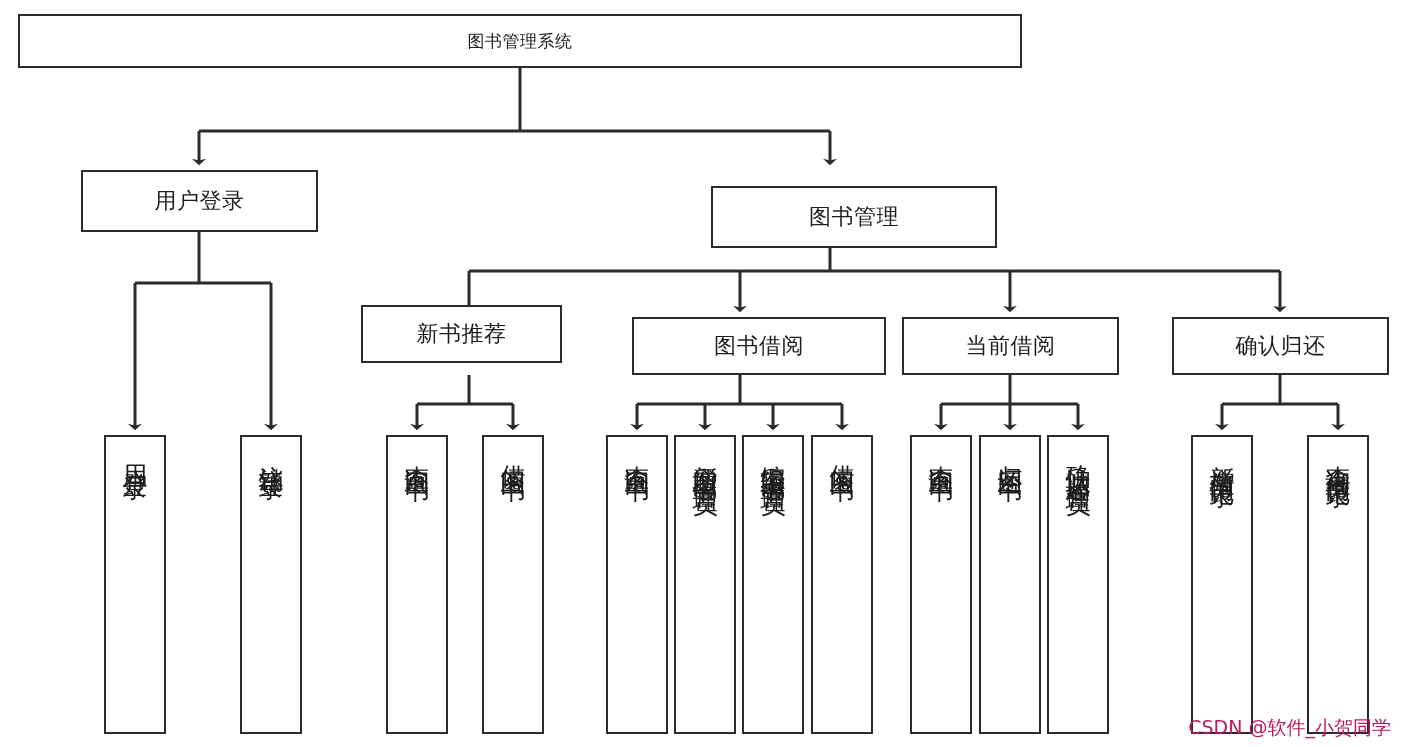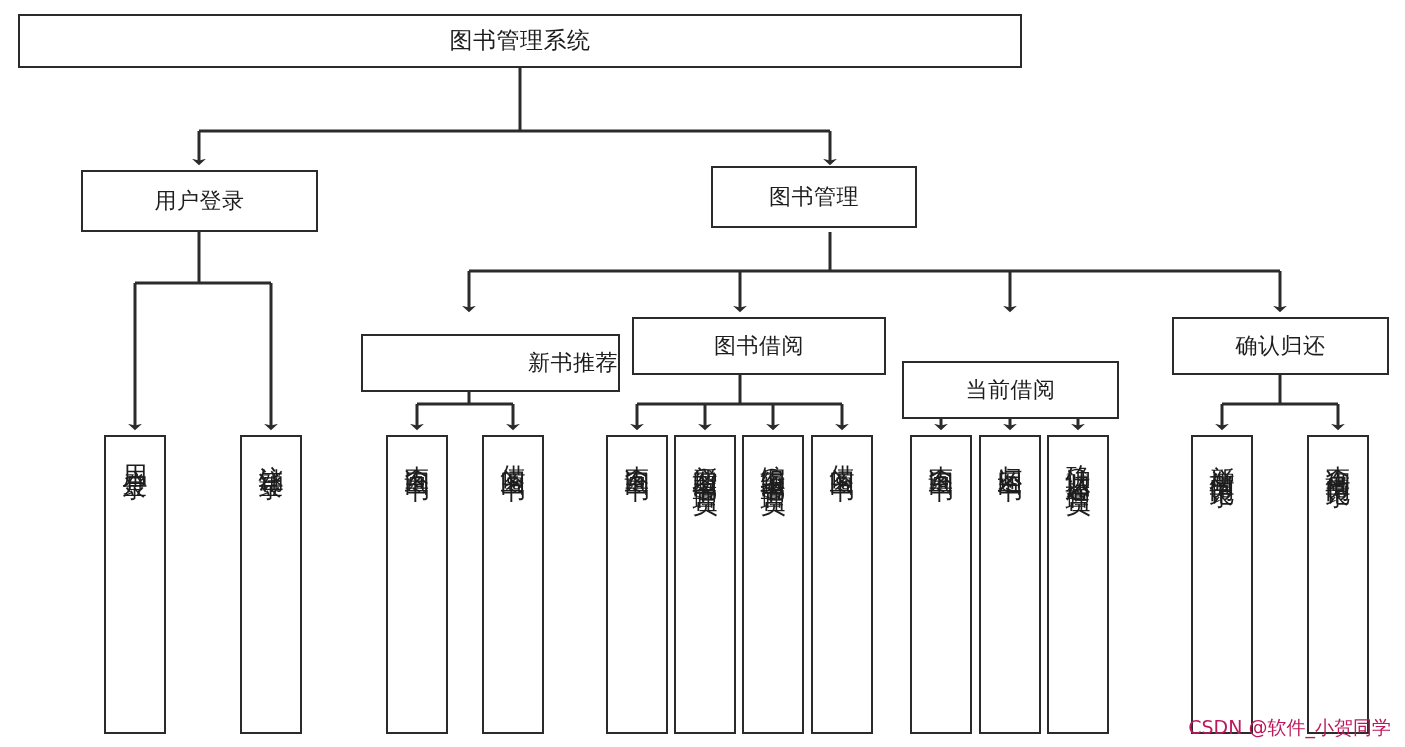--- a/index.html
+++ b/index.html
@@ -21,21 +21,21 @@
     justify-content:center;
     z-index:2;
   }
   .node .lbl{
     color:#1d1d1d;
     letter-spacing:.5px;
     white-space:nowrap;
     line-height:1.18;
   }
   .node.h .lbl{font-size:22px;}
-  .node.title .lbl{font-size:23px;}
+  .node.title .lbl{font-size:17px;}
 
   
   .node.v{align-items:flex-start;padding-top:8px;}
   .node.v .lbl{
     writing-mode:vertical-rl;
     text-orientation:upright;
     font-size:25px;
     letter-spacing:4px;
     line-height:1;
     white-space:nowrap;
@@ -105,31 +105,31 @@
     </g>
   </svg>
 
   <div class="node title" style="left:18px;top:14px;width:1004px;height:54px;">
     <span class="lbl">图书管理系统</span>
   </div>
 
   <div class="node h" style="left:81px;top:170px;width:237px;height:62px;">
     <span class="lbl">用户登录</span>
   </div>
-  <div class="node h" style="left:711px;top:166px;width:206px;height:62px;">
+  <div class="node h" style="left:711px;top:186px;width:286px;height:62px;">
     <span class="lbl">图书管理</span>
   </div>
 
-  <div class="node h" style="left:361px;top:334px;width:259px;height:58px;justify-content:flex-end;">
+  <div class="node h" style="left:361px;top:305px;width:201px;height:58px;">
     <span class="lbl">新书推荐</span>
   </div>
   <div class="node h" style="left:632px;top:317px;width:254px;height:58px;">
     <span class="lbl">图书借阅</span>
   </div>
-  <div class="node h" style="left:902px;top:317px;width:217px;height:58px;margin-top:44px;">
+  <div class="node h" style="left:902px;top:317px;width:217px;height:58px;">
     <span class="lbl">当前借阅</span>
   </div>
   <div class="node h" style="left:1172px;top:317px;width:217px;height:58px;">
     <span class="lbl">确认归还</span>
   </div>
 
   <div class="node v" style="left:104px;top:435px;width:62px;height:299px;">
     <span class="lbl">用户登录</span>
   </div>
   <div class="node v" style="left:240px;top:435px;width:62px;height:299px;">

